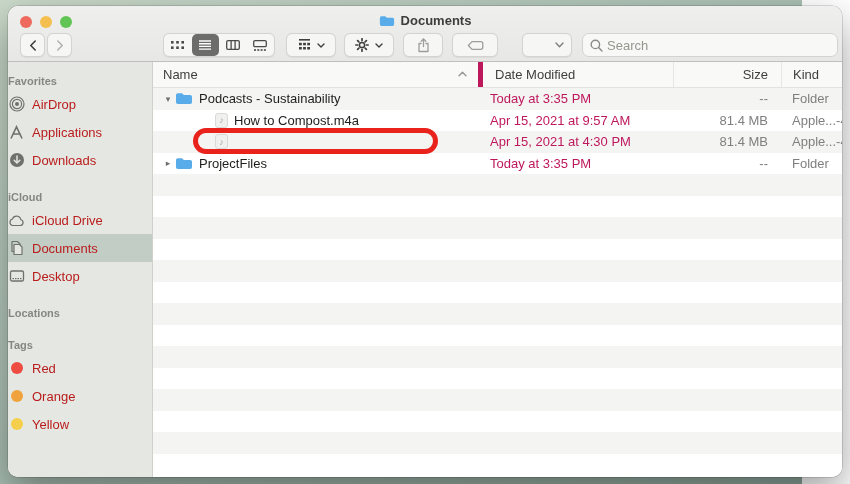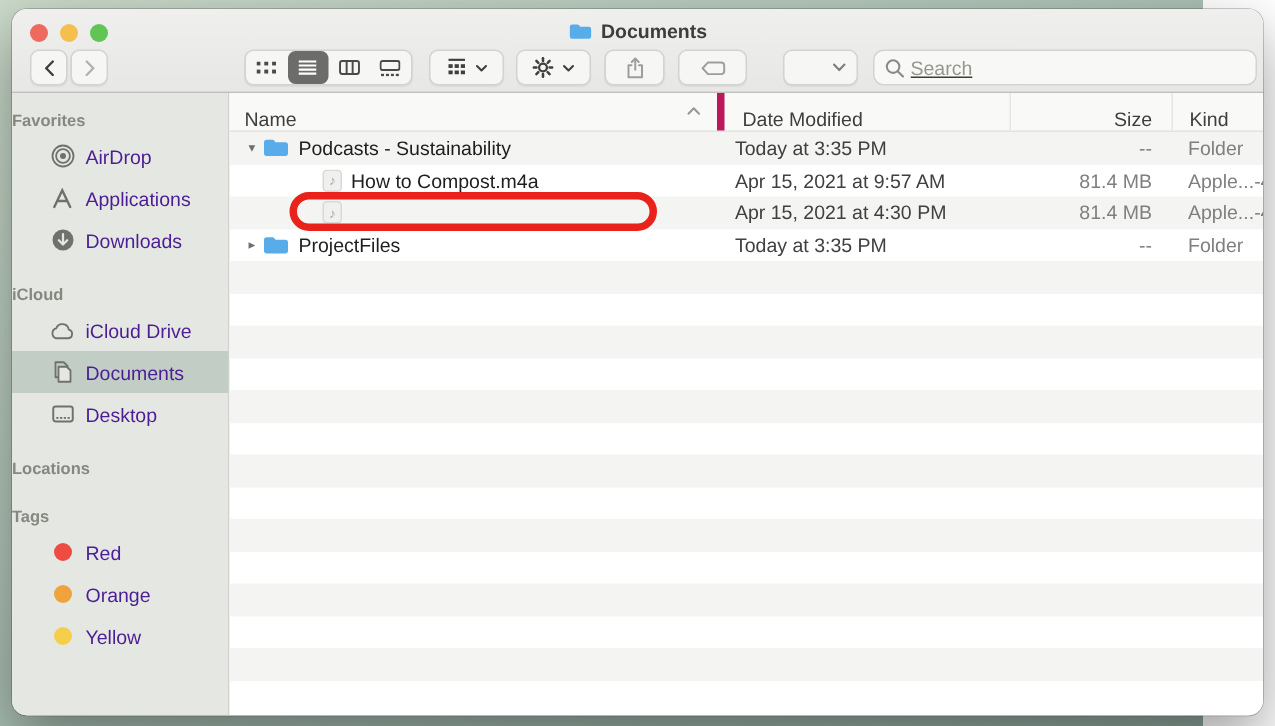--- a/index.html
+++ b/index.html
@@ -34,51 +34,51 @@
   .seg.sel { background:#6c6c6b; border-radius:5px; color:#fff; }
   .grp  { left:278px; width:50px; gap:6px; }
   .gear { left:336px; width:50px; gap:6px; }
   .share{ left:395px; width:40px; color:#9d9d9b; }
   .tagb { left:444px; width:46px; color:#9d9d9b; }
   .popup{ left:514px; width:50px; justify-content:flex-end; padding-right:7px; color:#7e7e7c; }
   .search { left:574px; right:4px; position:absolute; height:24px;
     background:#f8f8f7; border:1px solid #d3d3d1; border-radius:7px;
     display:flex; align-items:center; padding-left:7px; gap:4px; }
   .search input { border:0; outline:0; background:transparent; flex:1;
-    font-size:13px; color:#3c3c3a; font-family:inherit;text-decoration:underline; }
+    font-size:13px; color:#3c3c3a; font-family:inherit; }
   .search input::placeholder { color:#96968f; }
 
   
   .main { flex:1; display:flex; overflow:hidden; }
   .sidebar { width:145px; flex:0 0 auto; background:#e5e8e2;
     border-right:1px solid #cfd1cb; padding-top:10px; overflow:hidden; }
   .shead { height:18px; line-height:18px; 
     font-size:11px; font-weight:700; color:#858880; }
   .shead + .shead, .sitem + .shead { margin-top:14px; }
   .sitem { height:28px; display:flex; align-items:center; gap:7px;
-    padding-left:25px; color:#4c1d95; }
+    color:#b91c1c; }
   .sitem.selected { background:#c2cdc5; }
   .sicon { width:17px; display:flex; justify-content:center; align-items:center; color:#6e726b; }
   .tagdot { width:12px; height:12px; border-radius:50%; display:inline-block; }
 
   .content { flex:1; background:#fff; display:flex; flex-direction:column; overflow:hidden; }
   .lhead { height:26px; flex:0 0 auto; display:flex; align-items:center;
     background:#f9f9f8; border-bottom:1px solid #e2e2e0; color:#3e3e3c; }
-  .hc { height:100%; display:flex; align-items:flex-end; }
+  .hc { height:100%; display:flex; align-items:center; }
   .hc-name { width:325px; padding-left:10px; position:relative; }
   .hc-date { width:195px; padding-left:12px; border-left:5px solid #be185d; }
   .hc-size { width:108px; justify-content:flex-end; padding-right:13px; border-left:1px solid #e6e6e4; }
   .hc-kind { flex:1; padding-left:11px; border-left:1px solid #e6e6e4; }
   .sortcaret { position:absolute; right:11px; top:9px; color:#98989a; }
 
   .rows { flex:1; overflow:hidden; }
   .row { height:21.5px; display:flex; align-items:center; }
   .row.alt { background:#f4f5f3; }
   .c-name { width:325px; display:flex; align-items:center; overflow:hidden; white-space:nowrap; color:#1e1e1c; }
-  .c-date { width:195px; padding-left:12px; color:#404040; white-space:nowrap; }
+  .c-date { width:195px; padding-left:12px; color:#be185d; white-space:nowrap; }
   .c-size { width:108px; text-align:right; padding-right:13px; color:#7f7f7f; }
   .c-kind { flex:1; padding-left:11px; color:#7f7f7f; white-space:nowrap; overflow:hidden; }
   .disc { width:14px; margin-left:8px; font-size:9px; color:#6f6f6d; text-align:center; flex:0 0 auto; }
   .lvl1pad { width:62px; flex:0 0 auto; }
   .fname { margin-left:6px; }
   .audioic { width:13px; height:15px; flex:0 0 auto; background:#f0f0ee;
     border:1px solid #d9d9d7; border-radius:3px; display:flex;
     align-items:center; justify-content:center; font-size:9px; color:#a8a8a6; }
 
   .annotation { position:absolute; left:193px; top:128px; width:245px; height:26px;

